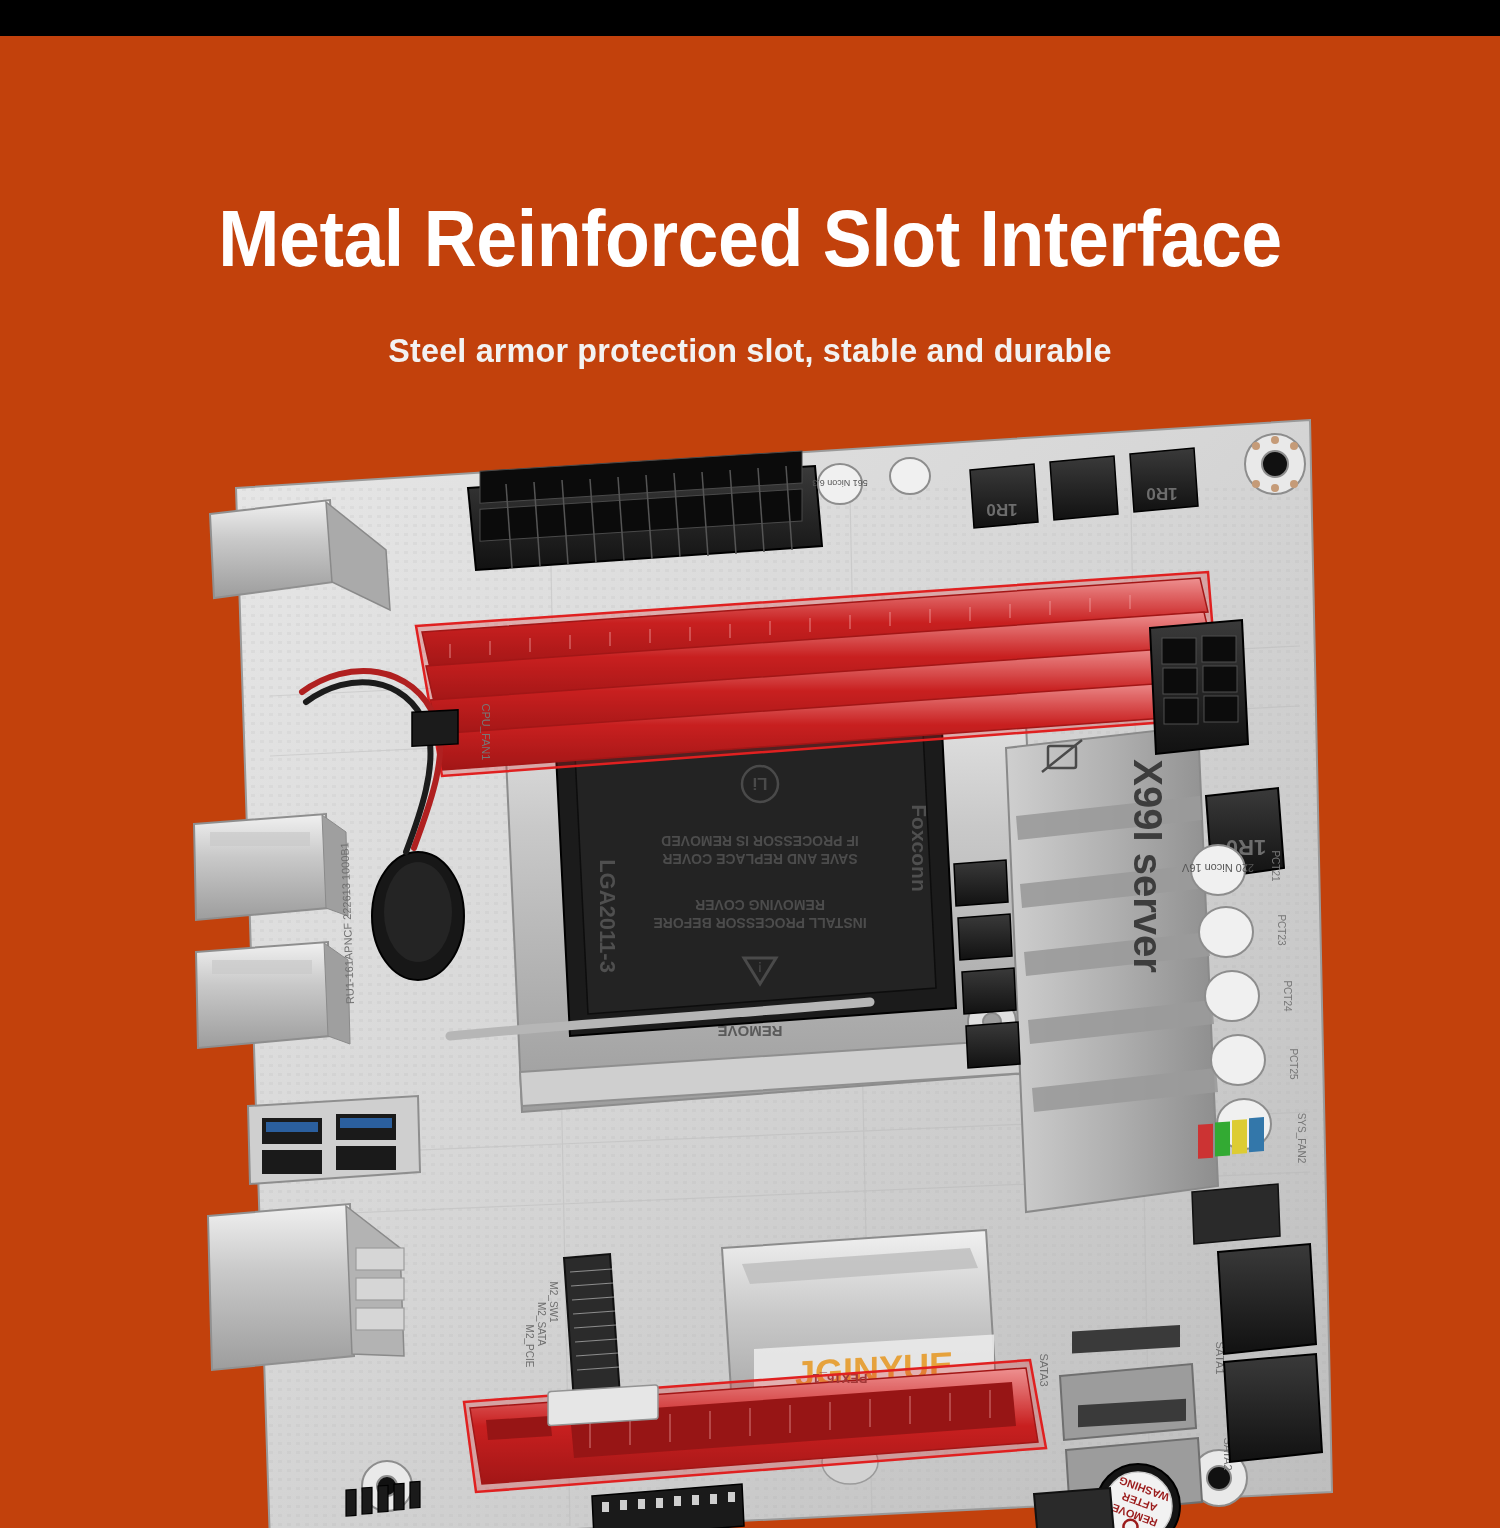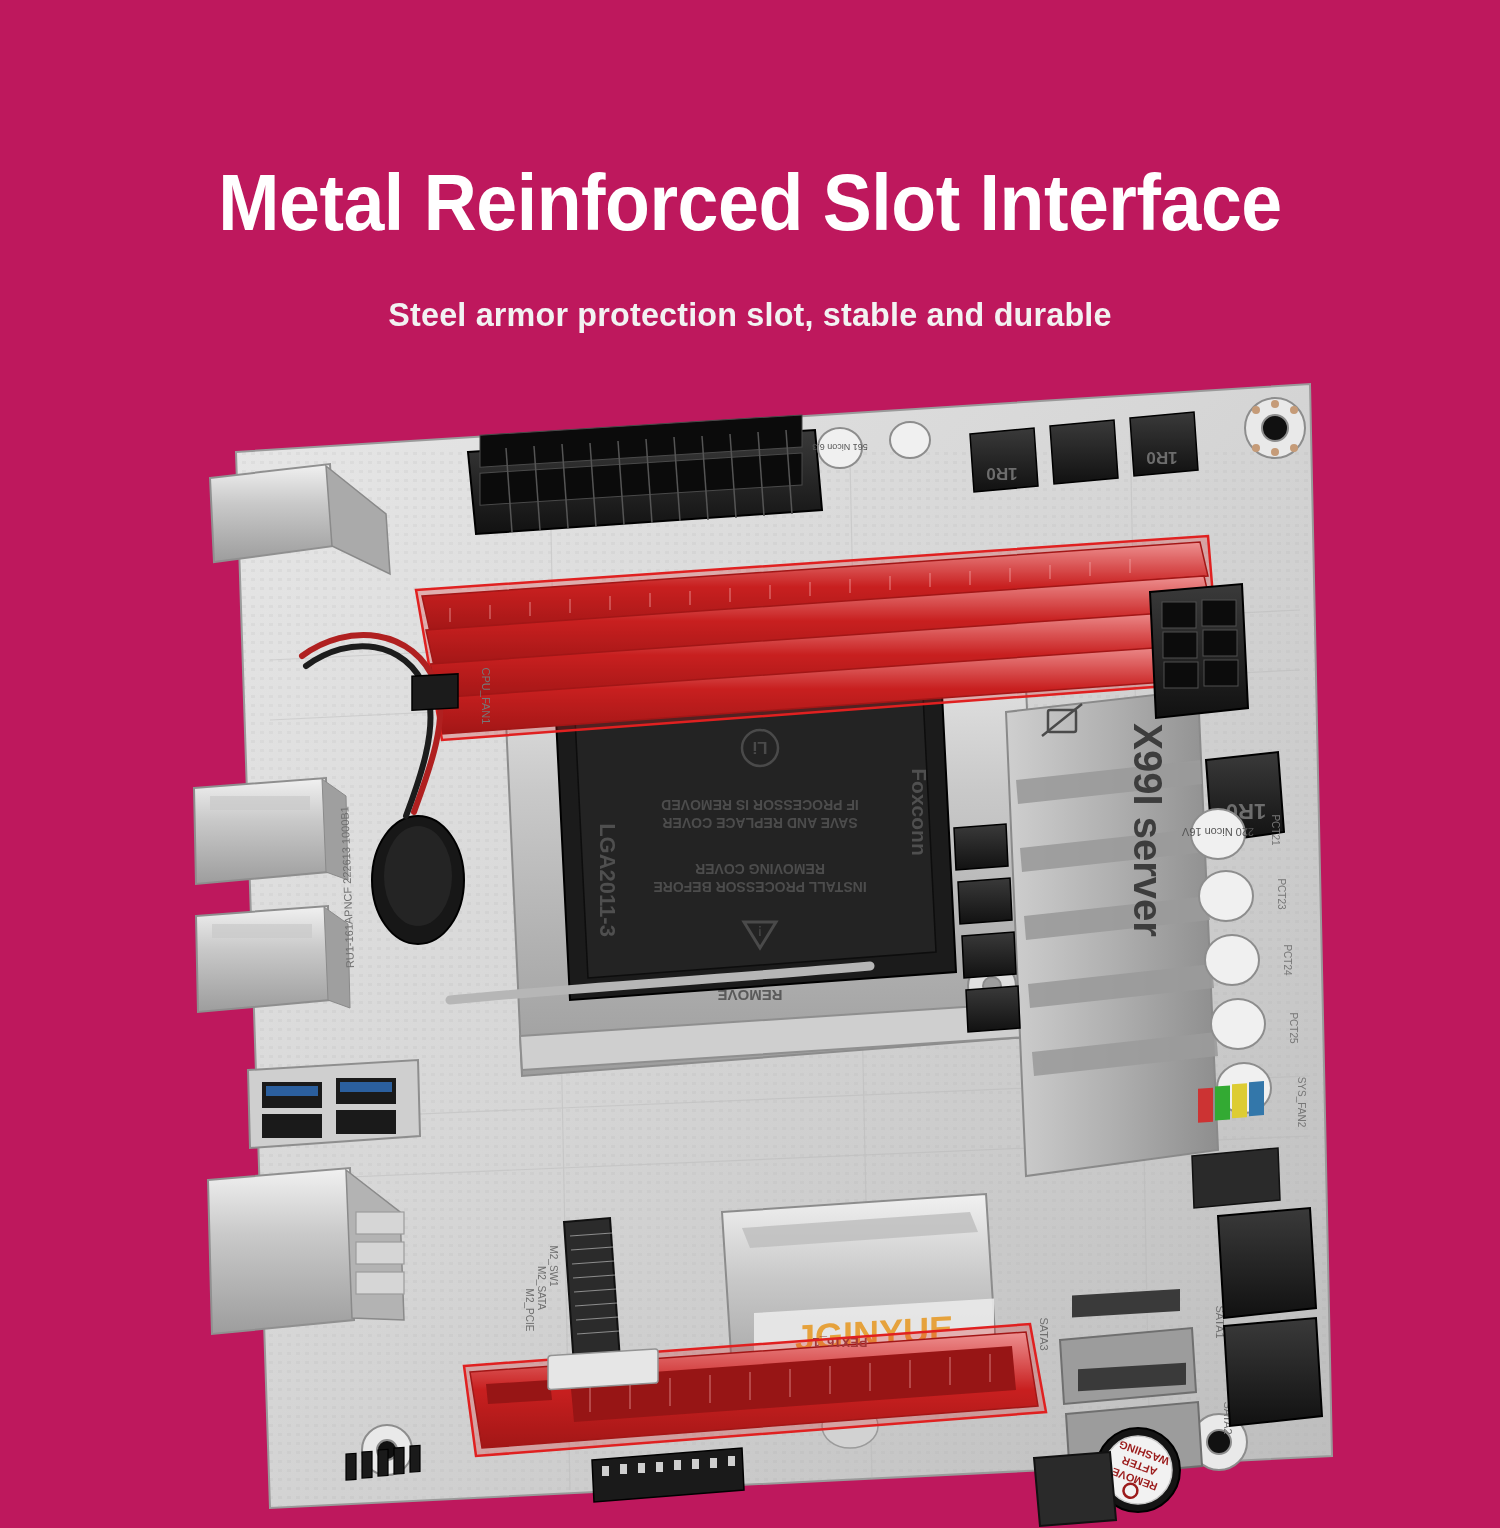--- a/index.html
+++ b/index.html
@@ -1,21 +1,21 @@
 <!DOCTYPE html>
 <html><head>
 <meta charset="utf-8">
 <style>
   html,body{margin:0;padding:0;background:#000;}
   body{
     width:1500px;height:1528px;
     font-family:"Liberation Sans","DejaVu Sans",sans-serif;
     overflow:hidden;position:relative;
   }
-  .stage{position:absolute;inset:0;background:#be185d;}
+  .stage{position:absolute;inset:0;background:#c2410c;margin-top:36px;}
 
   
   .headline{
     position:absolute;left:0;top:163px;width:1500px;text-align:center;
     color:#ffffff;font-size:79px;line-height:1;font-weight:700;
     letter-spacing:-0.5px;transform:scaleX(0.93);transform-origin:50% 50%;
     white-space:nowrap;
   }
   .subhead{
     position:absolute;left:0;top:297px;width:1500px;text-align:center;

